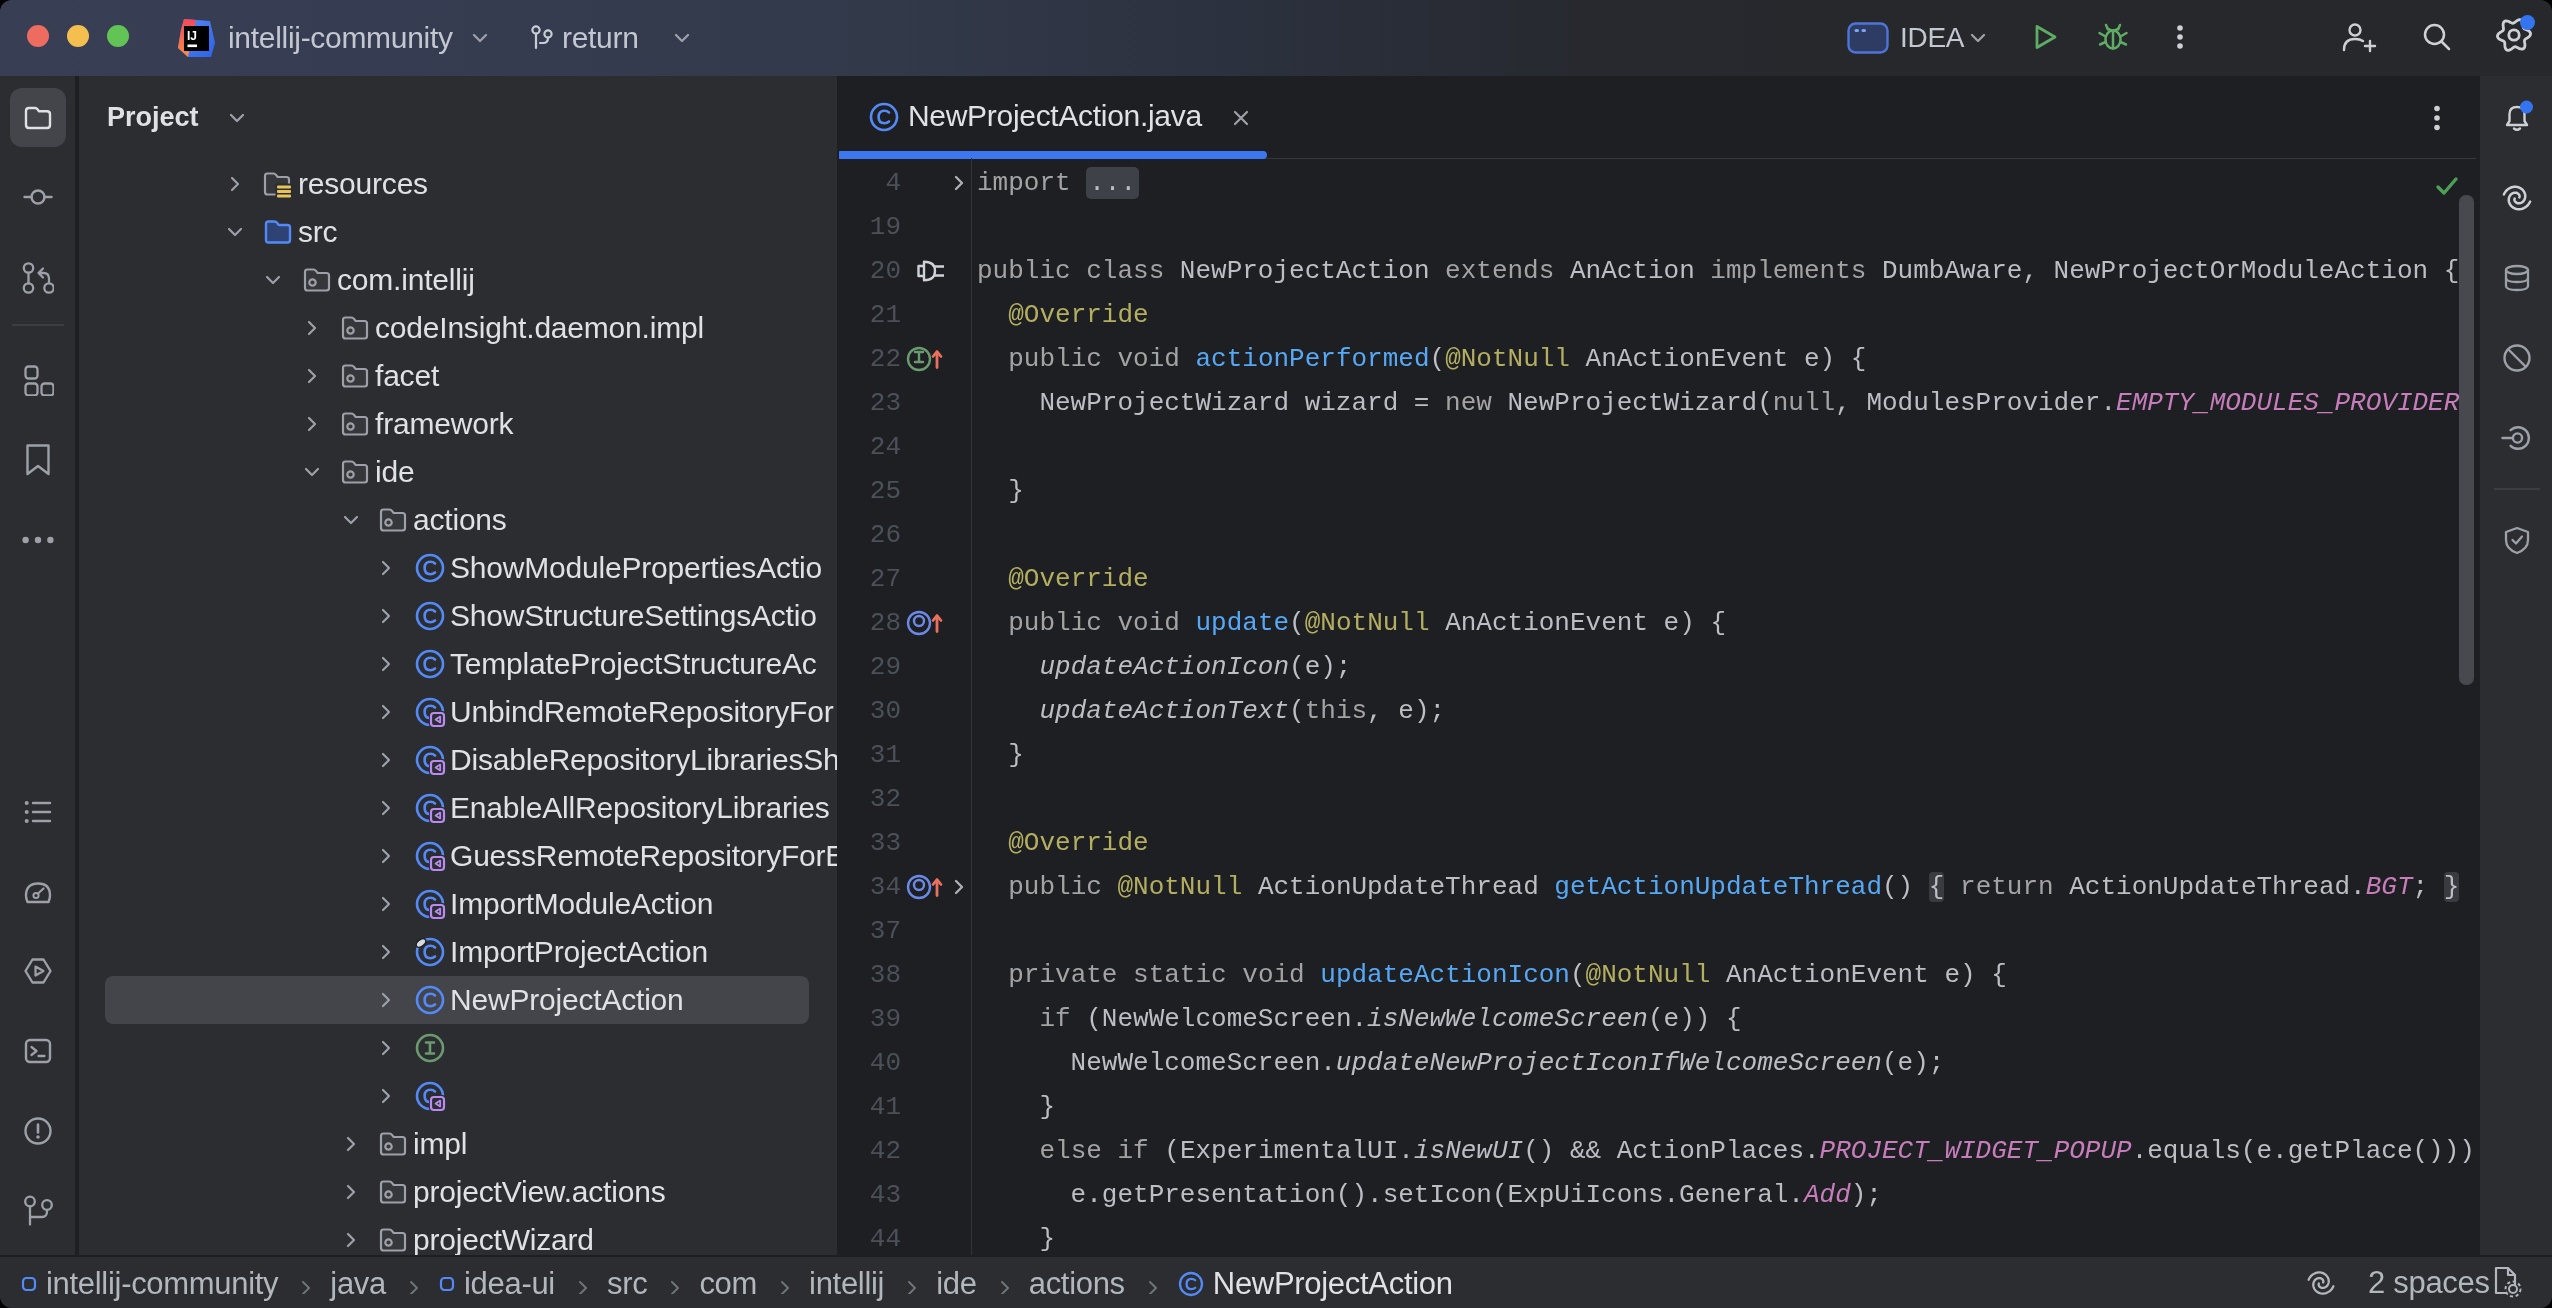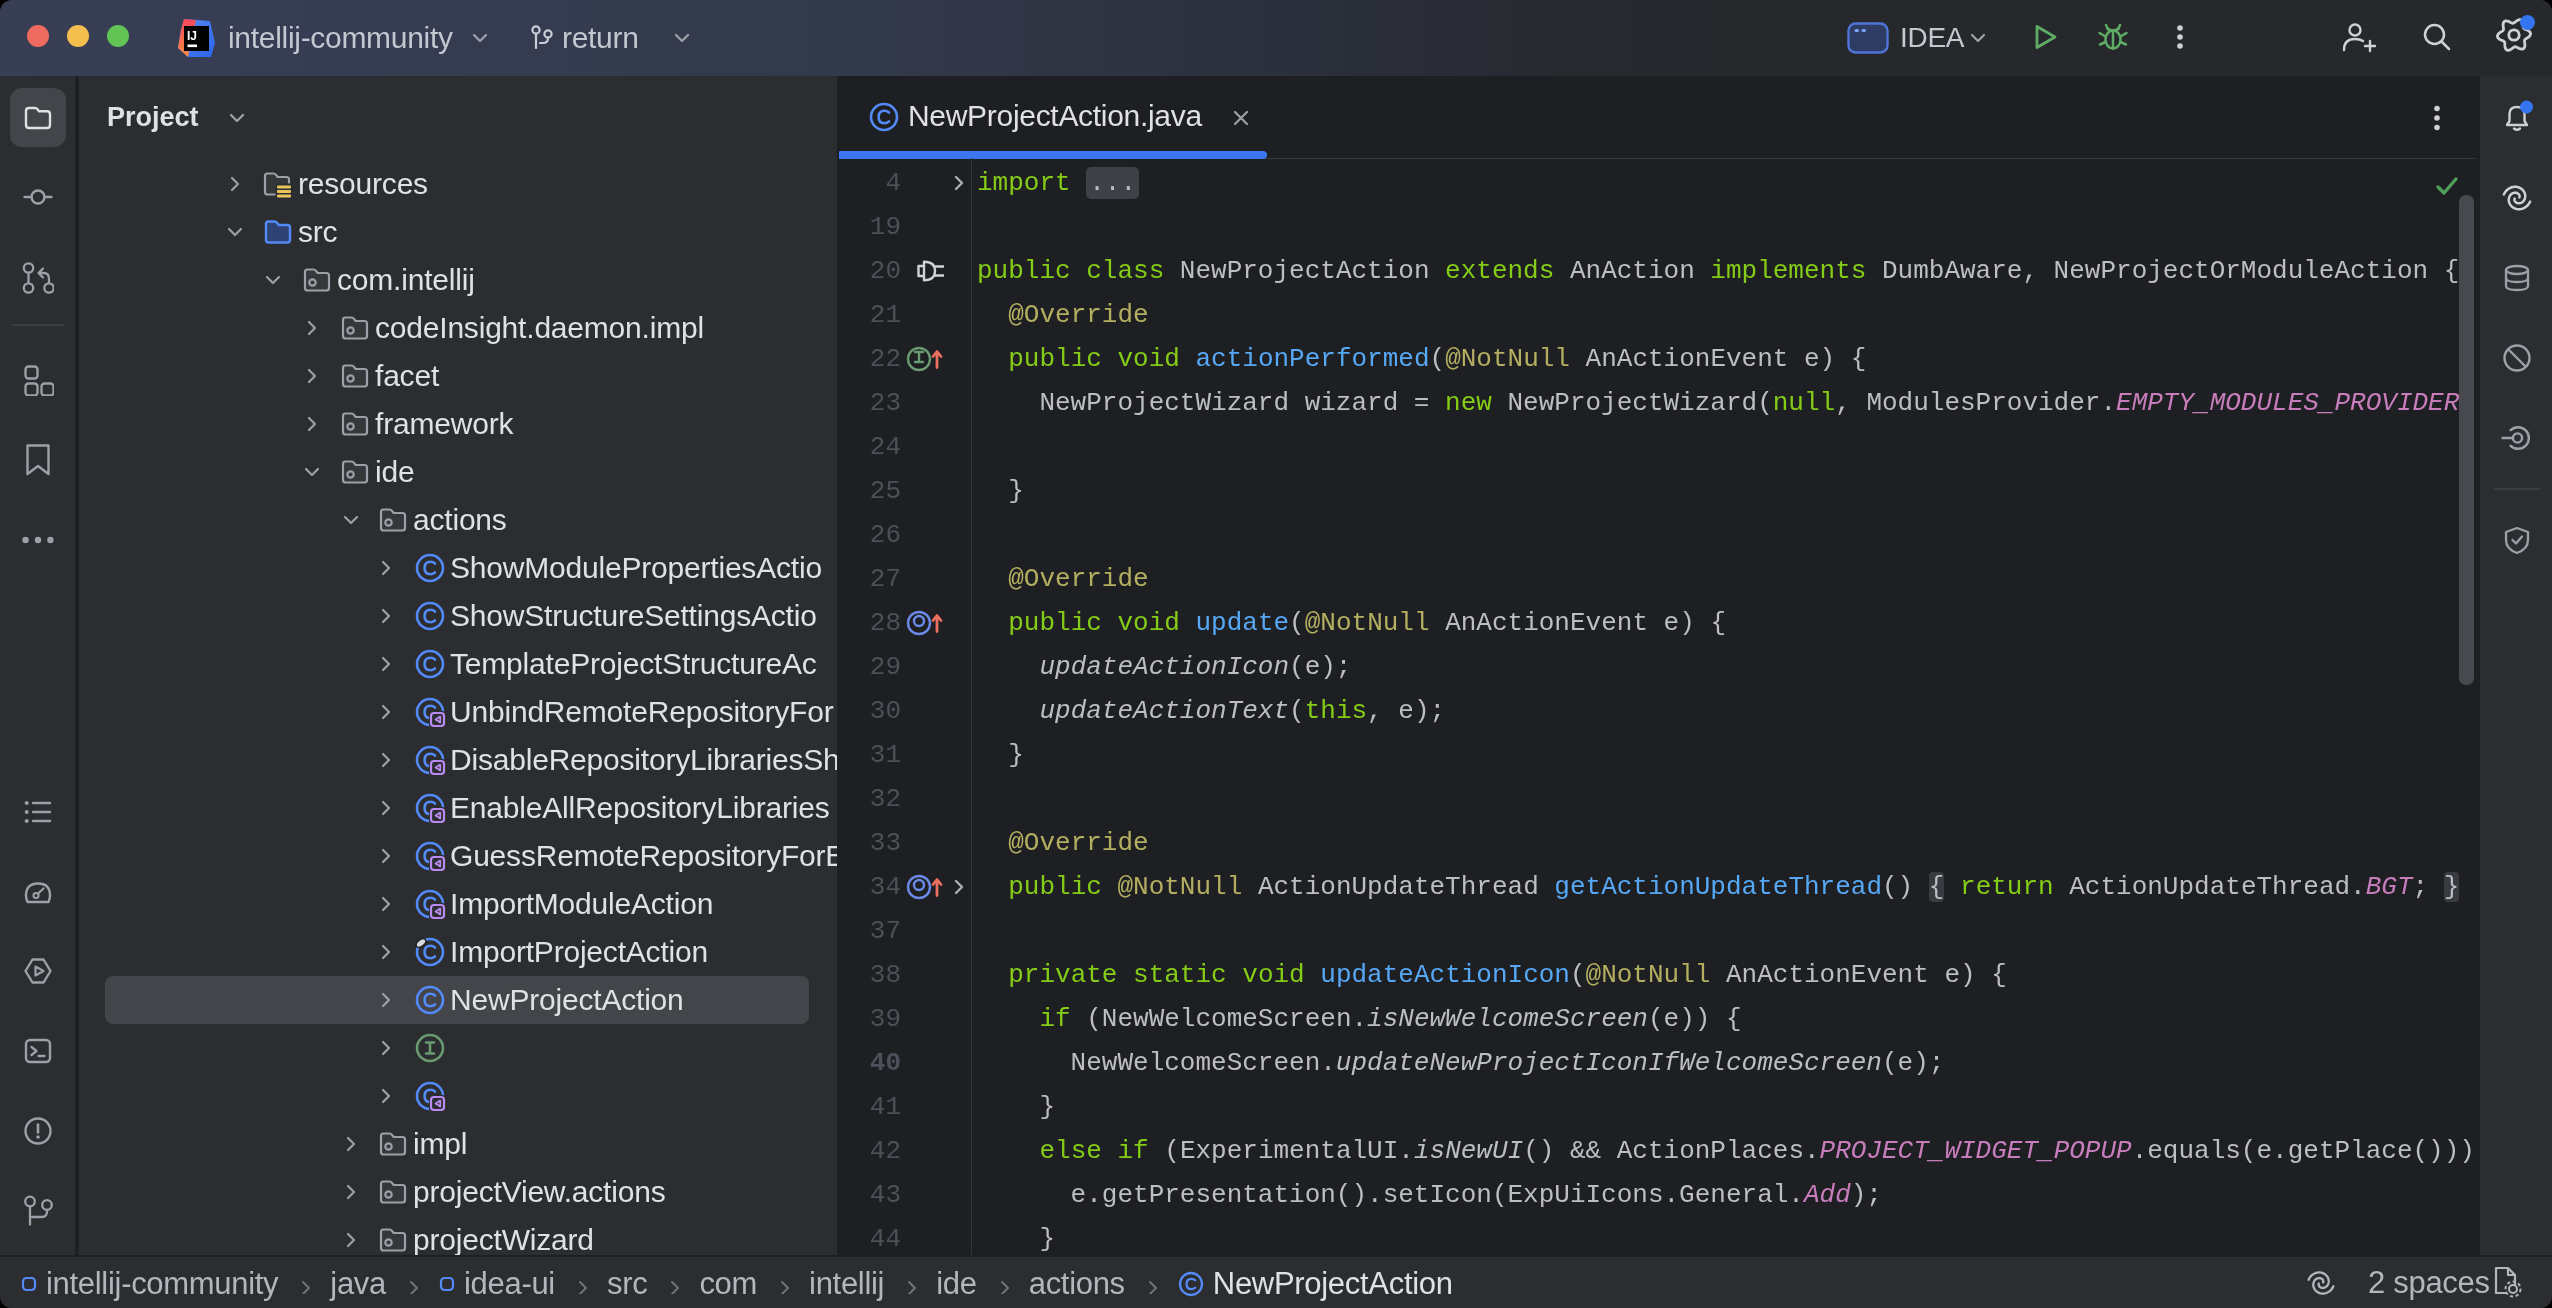--- a/index.html
+++ b/index.html
@@ -17,21 +17,21 @@
 #ppanel { position:absolute; left:79px; top:76px; width:758px; height:1179px; background:#2B2D30; overflow:hidden; }
 #phead { position:absolute; left:28px; top:26px; color:#DFE1E5; font-size:27px; font-weight:bold; line-height:31px; }
 .trow { position:absolute; height:48px; line-height:48px; color:#DFE1E5; font-size:30px; white-space:pre; letter-spacing:-0.2px; }
 .sel { position:absolute; left:26px; top:900px; width:704px; height:48px; background:#43454A; border-radius:8px; }
 .ticon { position:absolute; width:32px; height:32px; top:8px; }
 
 #editor { position:absolute; left:839px; top:76px; width:1637px; height:1179px; background:#1E1F22; overflow:hidden; }
 #tabline { position:absolute; left:-2px; top:75px; width:430px; height:8px; background:#3C77F1; border-radius:4px; }
 .code { position:absolute; left:0; font-family:"Liberation Mono", monospace; font-size:26px; line-height:44px; white-space:pre; color:#BCBEC4; }
 .num { position:absolute; font-family:"Liberation Mono", monospace; font-size:26px; line-height:44px; color:#4B5059; text-align:right; width:62px; }
-.k { color:#84cc16; }
+.k { color:#a3a3a3; }
 .an { color:#B3AE60; }
 .md { color:#56A8F5; }
 .ct { color:#C77DBB; font-style:italic; }
 .it { font-style:italic; }
 .fold { background:#3E4147; border-radius:5px; padding:1px 3px; color:#BCBEC4; }
 .bbox { background:#393B40; border-radius:4px; }
 
 #rstrip { position:absolute; left:2478px; top:76px; width:74px; height:1179px; background:#2B2D30; border-left:2px solid #1E1F22; }
 .ricon { position:absolute; left:21px; width:32px; height:32px; }
 
@@ -462,21 +462,21 @@
         </svg></div>
 <div class="abs" style="left:110px; top:801px;"><svg width="20" height="20" viewBox="0 0 20 20" style="">
           <path d="M7 4 L13 10 L7 16" fill="none" stroke="#ACAEB3" stroke-width="2.4" stroke-linecap="round" stroke-linejoin="round"></path>
         </svg></div>
 <div class="num" style="left:0px; top:833px;">37</div>
 <div class="code" style="left:138px; top:833px;"></div>
 <div class="num" style="left:0px; top:877px;">38</div>
 <div class="code" style="left:138px; top:877px;">  <span class="k">private</span> <span class="k">static</span> <span class="k">void</span> <span class="md">updateActionIcon</span>(<span class="an">@NotNull</span> AnActionEvent e) {</div>
 <div class="num" style="left:0px; top:921px;">39</div>
 <div class="code" style="left:138px; top:921px;">    <span class="k">if</span> (NewWelcomeScreen.<span class="it">isNewWelcomeScreen</span>(e)) {</div>
-<div class="num" style="left:0px; top:965px;font-weight:bold;">40</div>
+<div class="num" style="left:0px; top:965px;">40</div>
 <div class="code" style="left:138px; top:965px;">      NewWelcomeScreen.<span class="it">updateNewProjectIconIfWelcomeScreen</span>(e);</div>
 <div class="num" style="left:0px; top:1009px;">41</div>
 <div class="code" style="left:138px; top:1009px;">    }</div>
 <div class="num" style="left:0px; top:1053px;">42</div>
 <div class="code" style="left:138px; top:1053px;">    <span class="k">else</span> <span class="k">if</span> (ExperimentalUI.<span class="it">isNewUI</span>() &amp;&amp; ActionPlaces.<span class="ct">PROJECT_WIDGET_POPUP</span>.equals(e.getPlace()))</div>
 <div class="num" style="left:0px; top:1097px;">43</div>
 <div class="code" style="left:138px; top:1097px;">      e.getPresentation().setIcon(ExpUiIcons.General.<span class="ct">Add</span>);</div>
 <div class="num" style="left:0px; top:1141px;">44</div>
 <div class="code" style="left:138px; top:1141px;">    }</div>
 <div class="abs" style="left:132px; top:82px; width:1px; height:1097px; background:#323438;"></div>

